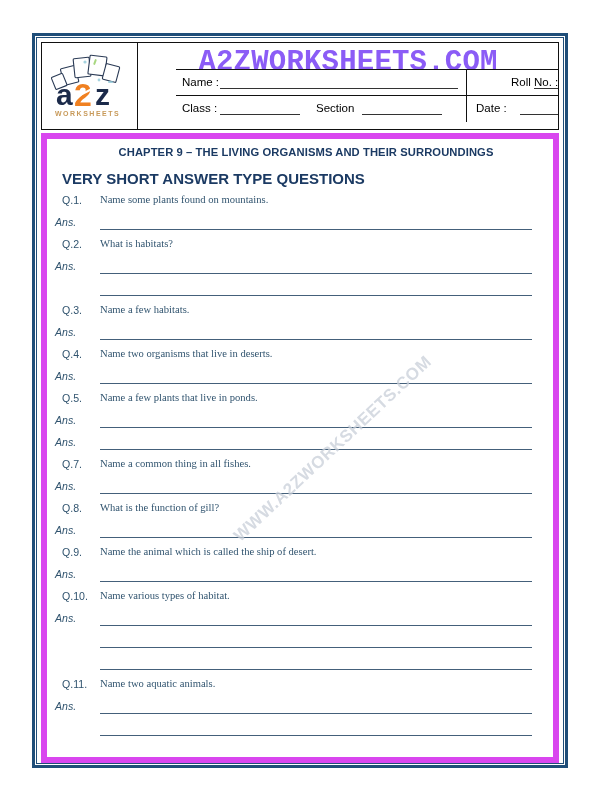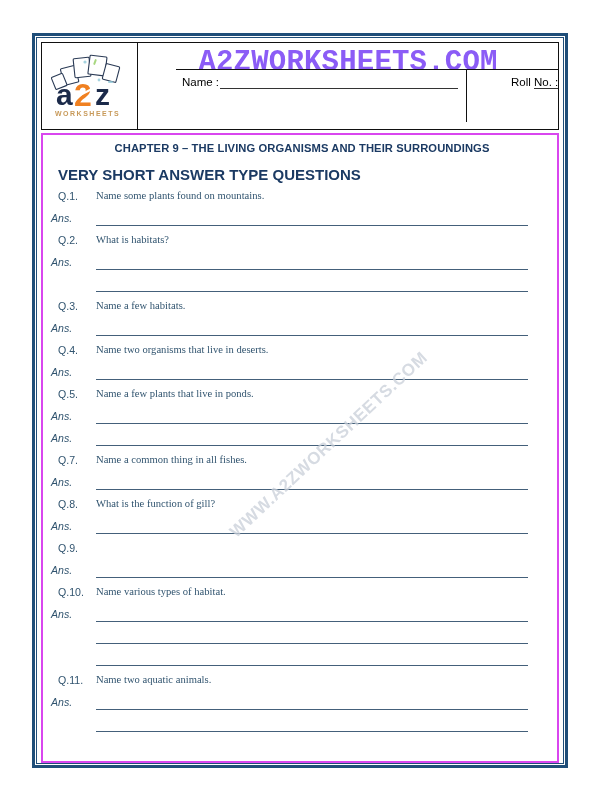--- a/index.html
+++ b/index.html
@@ -139,21 +139,21 @@
   .date-label{ left: 300px; top: 6px; }
   .date-line { left: 344px; top: 18px; width: 168px; }
 
   
   .body-box {
     position: absolute;
     left: 41px;
     top: 133px;
     width: 518px;
     height: 630px;
-    border: 2px solid #d946ef;
+    border: 6px solid #d946ef;
     box-sizing: border-box;
     background: #ffffff;
     overflow: hidden;
   }
 
   .chapter-title {
     position: absolute;
     left: 0;
     top: 7px;
     width: 518px;
@@ -291,20 +291,28 @@
 
     <div class="site-title">A2ZWORKSHEETS.COM</div>
 
     <div class="fields">
       <div class="field-row r1">
         <span class="fld-label nm-label">Name :</span>
         <span class="fld-line nm-line"></span>
         <span class="fld-label roll-label">Roll No. :</span>
         <span class="fld-line roll-line"></span>
       </div>
+      <div class="field-row r2">
+        <span class="fld-label cls-label">Class :</span>
+        <span class="fld-line cls-line"></span>
+        <span class="fld-label sec-label">Section</span>
+        <span class="fld-line sec-line"></span>
+        <span class="fld-label date-label">Date :</span>
+        <span class="fld-line date-line"></span>
+      </div>
       <div class="fld-divider"></div>
     </div>
   </div>
 
   <div class="body-box">
 
     <div class="chapter-title">CHAPTER 9 – THE LIVING ORGANISMS AND THEIR SURROUNDINGS</div>
     <div class="section-heading">VERY SHORT ANSWER TYPE QUESTIONS</div>
 
     <div class="qa-list" id="qa-list">
@@ -366,20 +374,21 @@
         <div class="q-row">
           <span class="q-num">Q.8.</span>
           <span class="q-text">What is the function of gill?</span>
         </div>
         <div class="a-row">
           <span class="a-label">Ans.</span>
           <span class="a-line"></span>
         </div>
         <div class="q-row">
           <span class="q-num">Q.9.</span>
+          <span class="q-text">Name the animal which is called the ship of desert.</span>
         </div>
         <div class="a-row">
           <span class="a-label">Ans.</span>
           <span class="a-line"></span>
         </div>
         <div class="q-row">
           <span class="q-num">Q.10.</span>
           <span class="q-text">Name various types of habitat.</span>
         </div>
         <div class="a-row">

